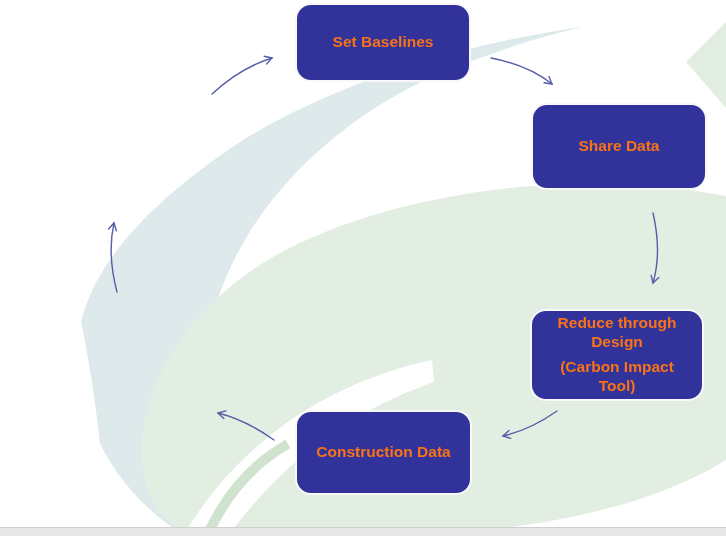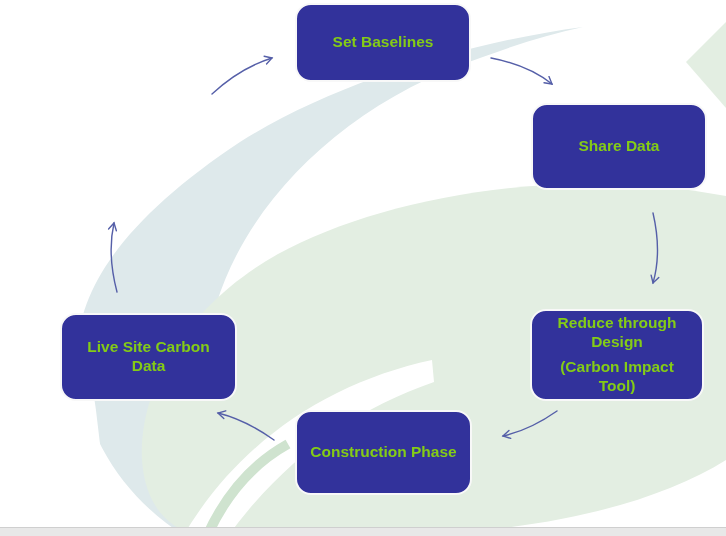--- a/index.html
+++ b/index.html
@@ -13,21 +13,21 @@
   #leaf-layer{
     position:absolute;left:0;top:0;width:726px;height:536px;
     z-index:1;
   }
   .node{
     position:absolute;
     z-index:3;
     background:#32329B;
     border:2px solid #F8F8F8;
     border-radius:16px;
-    color:#84cc16;
+    color:#f97316;
     display:flex;flex-direction:column;
     align-items:center;justify-content:center;
     text-align:center;
     font-size:15.5px;
     font-weight:700;
     line-height:1.22;
     box-sizing:border-box;
     padding:6px 12px;
   }
   .node .sublabel{margin-top:6px;}
@@ -99,22 +99,19 @@
   <div class="node" id="node-reduce">
     <span>Reduce through Design</span>
     <span class="sublabel">(Carbon Impact Tool)</span>
   </div>
 
   <div class="node" id="node-share-data">
     <span>Share Data</span>
   </div>
 
   <div class="node" id="node-construction">
-    <span>Construction Phase</span>
+    <span>Construction Data</span>
   </div>
 
-  <div class="node" id="node-live-site">
-    <span>Live Site Carbon Data</span>
-  </div>
 
 
   <div id="bottom-bar"></div>
 </div>
 
 </body></html>

